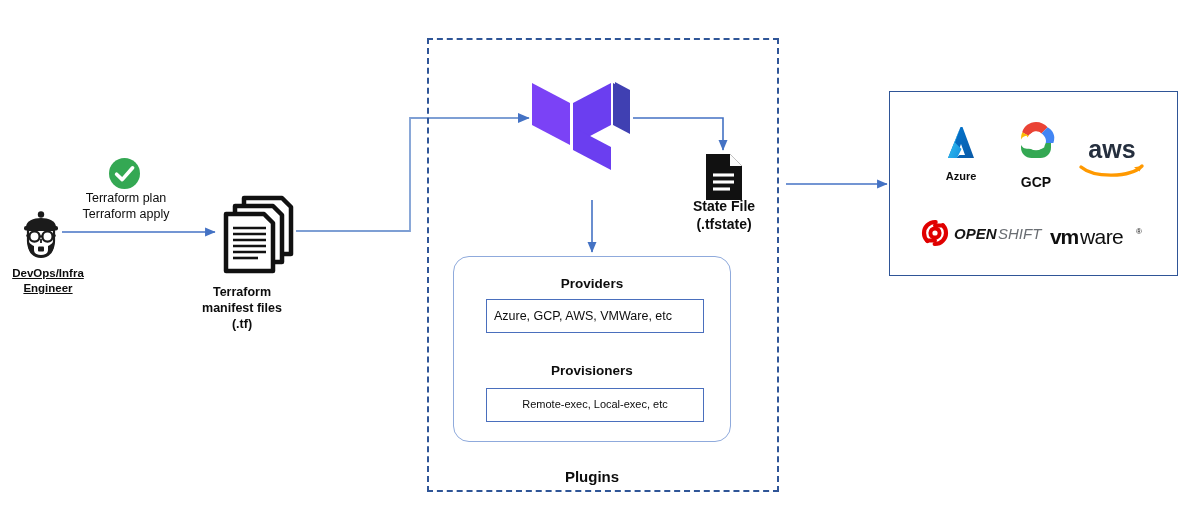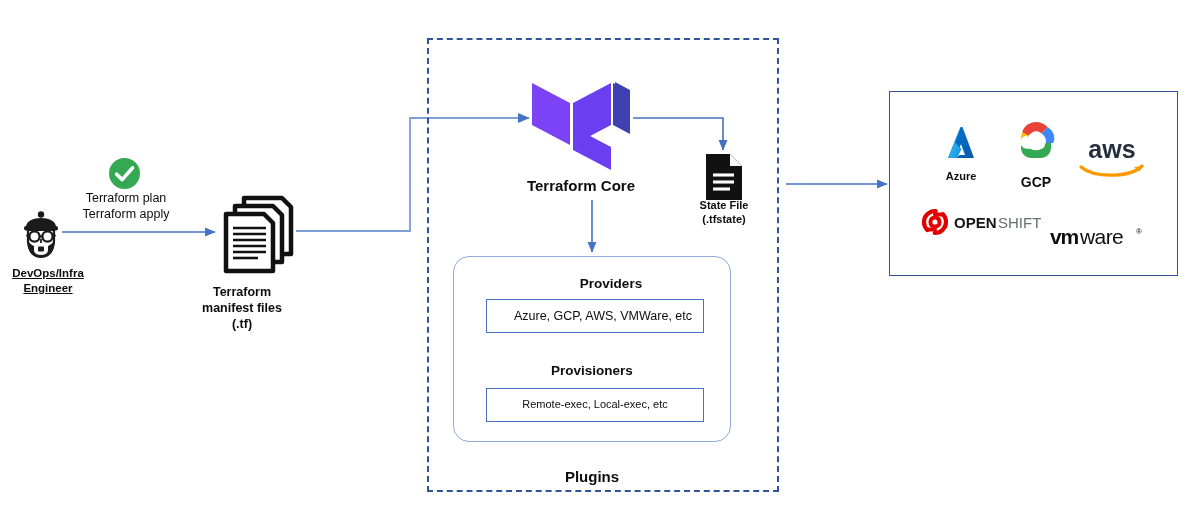--- a/index.html
+++ b/index.html
@@ -142,43 +142,42 @@
       <polygon points="44,59 82,39 82,61 44,81" fill="#6b3ef0" opacity="0"></polygon>
       <polygon points="44,59 82,79 82,101 44,81" fill="#6b3ef0" opacity="0"></polygon>
       <polygon points="44,58 82,38 82,60 44,80" fill="#6b3ef0" opacity="0"></polygon>
       <polygon points="44,60 82,40 82,62 44,82" fill="#6b3ef0" opacity="0"></polygon>
       <polygon points="43,58 81,78 81,100 43,80" fill="#6b3ef0" opacity="0"></polygon>
       <polygon points="44,59 81,79 81,102 44,82" fill="#6b3ef0" opacity="0"></polygon>
       <polygon points="44,60 81,40 81,62 44,82" fill="#6b3ef0" opacity="0"></polygon>
       <polygon points="44,58 82,78 82,101 44,81" fill="#6b3ef0"></polygon>
     </svg>
   </div>
-  <div class="lbl bold" style="left:492px; top:176px; width:178px; font-size:15px;">Terraform Core</div>
 
   <div class="abs" style="left:704px; top:153px;">
     <svg width="40" height="48" viewBox="0 0 40 48">
       <path d="M2,1 L26,1 L38,13 L38,47 L2,47 Z" fill="#111111"></path>
       <path d="M26,1 L38,13 L26,13 Z" fill="#fbfbfb"></path>
       <g stroke="#ffffff" stroke-width="3.1">
         <path d="M9,22 L30,22"></path>
           <path d="M9,29 L30,29"></path>
           <path d="M9,36 L26,36"></path>
       </g>
     </svg>
   </div>
-  <div class="lbl bold" style="left:673px; top:198px; width:102px; font-size:11px;">State File
+  <div class="lbl bold" style="left:673px; top:198px; width:102px; font-size:14px;">State File
 (.tfstate)</div>
 
   <div class="abs" style="left:453px; top:256px; width:278px; height:186px;
               border:1.6px solid #8faadc; border-radius:16px; box-sizing:border-box;"></div>
 
-  <div class="lbl bold" style="left:453px; top:275px; width:278px; font-size:13.5px;padding-left:19px;">Providers</div>
+  <div class="lbl bold" style="left:453px; top:275px; width:278px; font-size:13.5px;">Providers</div>
   <div class="abs" style="left:486px; top:299px; width:218px; height:34px;
               border:1.4px solid #4a6fbd; box-sizing:border-box;"></div>
-  <div class="lbl" style="left:486px; top:308px; width:194px; font-size:12.5px;padding-left:20px;">Azure, GCP, AWS, VMWare, etc</div>
+  <div class="lbl" style="left:486px; top:308px; width:194px; font-size:12.5px;">Azure, GCP, AWS, VMWare, etc</div>
 
   <div class="lbl bold" style="left:453px; top:362px; width:278px; font-size:13.5px;">Provisioners</div>
   <div class="abs" style="left:486px; top:388px; width:218px; height:34px;
               border:1.4px solid #4a6fbd; box-sizing:border-box;"></div>
   <div class="lbl" style="left:486px; top:397px; width:218px; font-size:11px;">Remote-exec, Local-exec, etc</div>
 
   <div class="lbl bold" style="left:453px; top:455px; width:278px; font-size:15px;margin-top:12px;">Plugins</div>
 
   <div class="abs" style="left:889px; top:91px; width:289px; height:185px;
               border:1.6px solid #2f5597; box-sizing:border-box;"></div>
@@ -217,21 +216,21 @@
   <div class="lbl bold" style="left:1006px; top:174px; width:60px; font-size:14px;">GCP</div>
 
   <div class="abs" style="left:1076px; top:135px;">
     <svg width="72" height="46" viewBox="0 0 72 46">
       <text x="36" y="23" font-family="'Liberation Sans', sans-serif" font-size="25" font-weight="600" fill="#252f3e" text-anchor="middle">aws</text>
       <path d="M5,32 C18,43 54,43 66,31" stroke="#ff9900" stroke-width="3.4" fill="none" stroke-linecap="round"></path>
       <path d="M66,31 L58,32.2 L63.6,36.4 Z" fill="#ff9900"></path>
     </svg>
   </div>
 
-  <div class="abs" style="left:920px; top:208px;">
+  <div class="abs" style="left:920px; top:219px;font-style:italic;">
     <svg width="122" height="28" viewBox="0 0 122 28">
       <g>
         <path d="M15,3 A11,11 0 1,0 15,25 A11,11 0 1,0 15,3 Z" fill="none" stroke="#e00000" stroke-width="4.2" stroke-dasharray="26 8" stroke-linecap="round"></path>
         <path d="M10.5,10.5 L19.5,10.5 L19.5,17.5 L10.5,17.5 Z" fill="#ffffff"></path>
         <circle cx="15" cy="14" r="4.6" fill="none" stroke="#e00000" stroke-width="4"></circle>
         <path d="M15,6.5 L23,6.5" stroke="#e00000" stroke-width="4" stroke-linecap="round"></path>
         <path d="M7,21.5 L15,21.5" stroke="#e00000" stroke-width="4" stroke-linecap="round"></path>
       </g>
       <text x="34" y="20" font-family="'Liberation Sans', sans-serif" font-size="15" font-weight="bold" fill="#151515">OPEN</text>
       <text x="78" y="20" font-family="'Liberation Sans', sans-serif" font-size="15" fill="#6a6e73">SHIFT</text>

